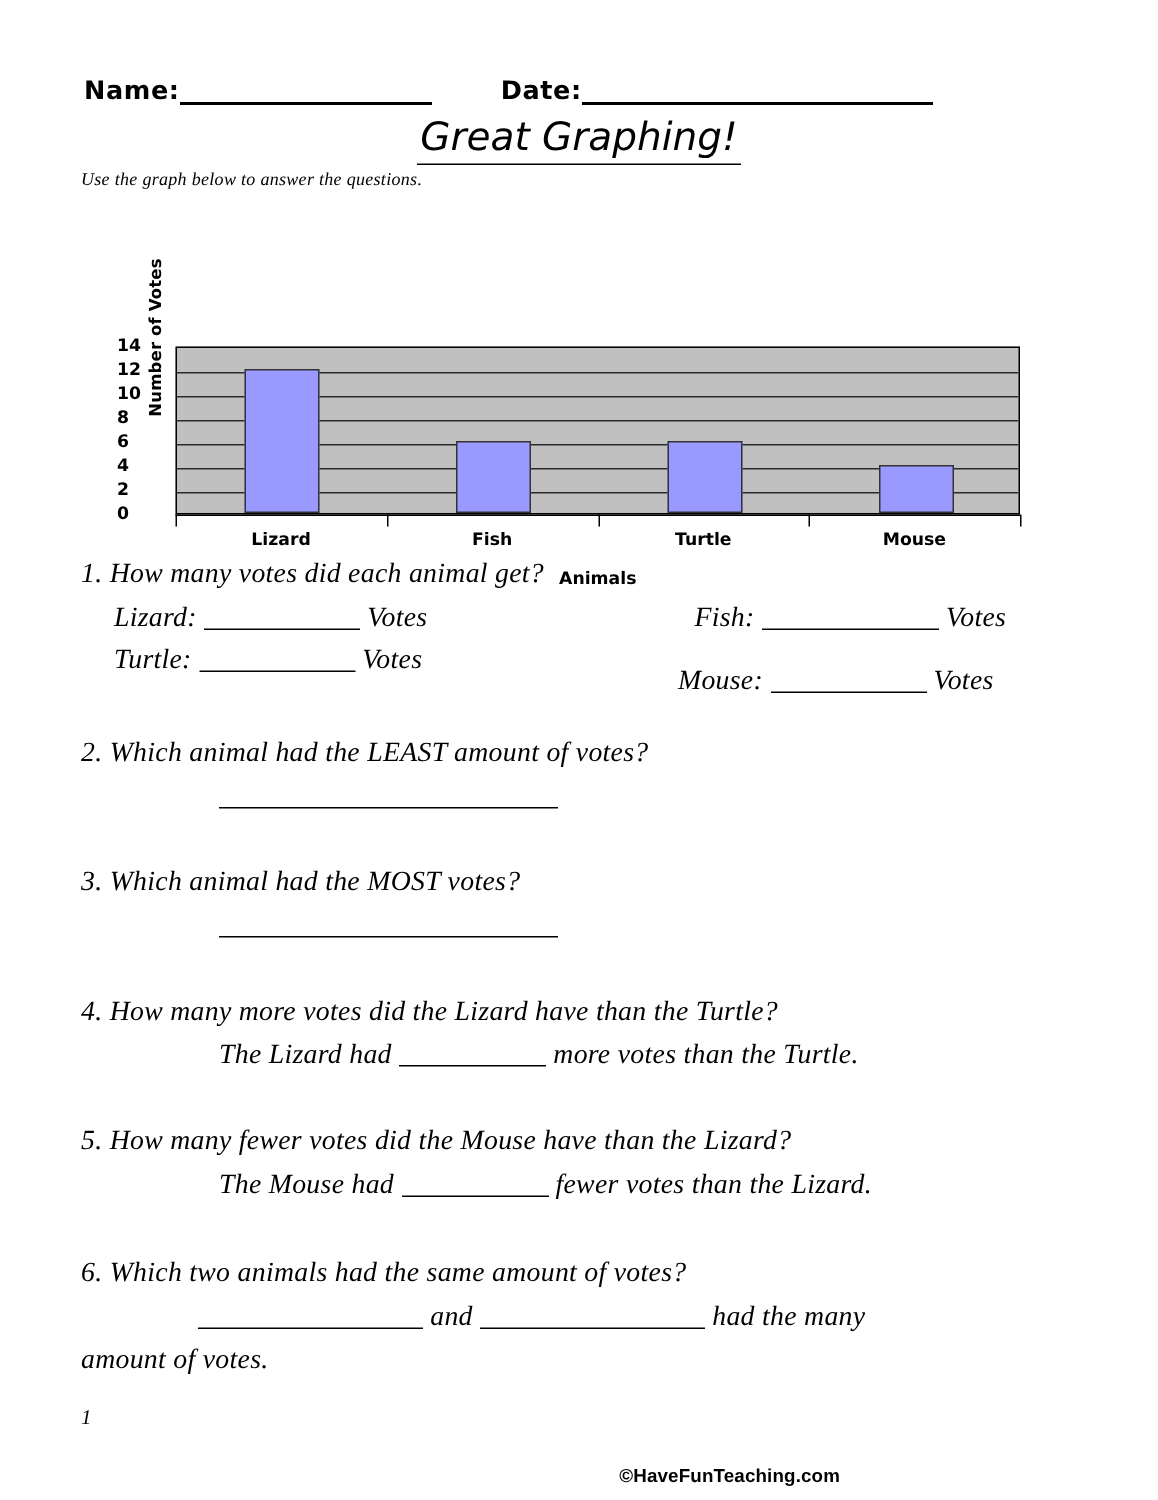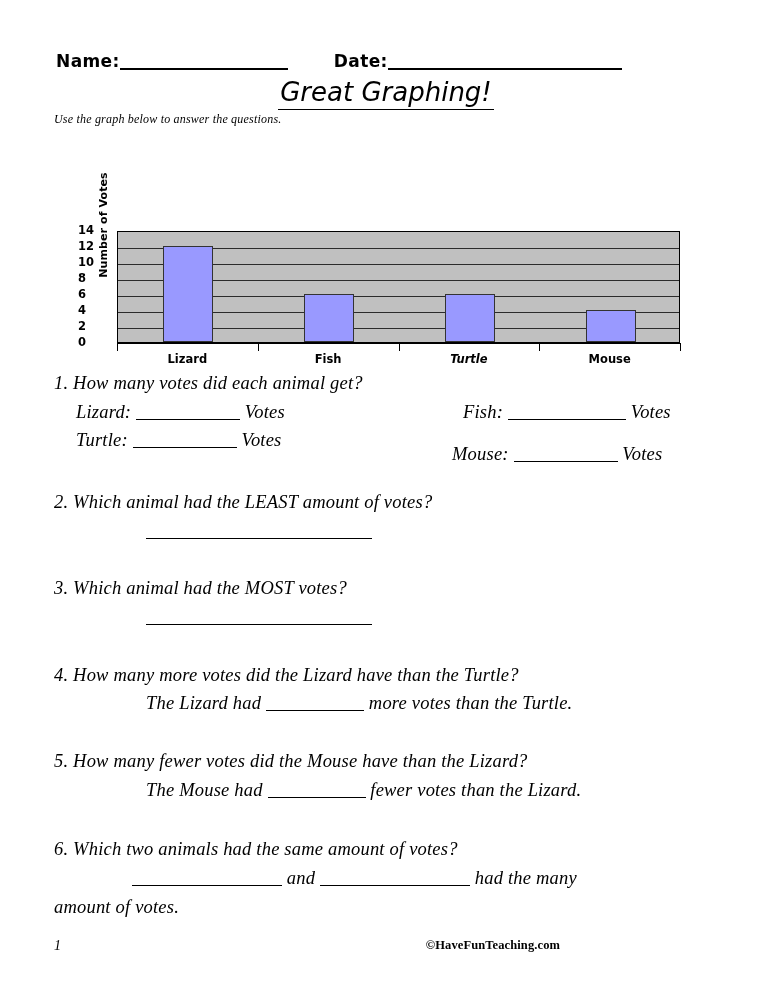--- a/index.html
+++ b/index.html
@@ -250,22 +250,22 @@
   .footer-page {
     position: absolute;
     left: 54px;
     top: 938px;
     font-style: italic;
     font-size: 14px;
   }
   .footer-brand {
     position: absolute;
     right: 56px;
-    top: 938px;
-    font-family: Liberation Serif, serif;
+    top: 977px;
+    font-family: Liberation Sans, sans-serif;
     font-weight: 700;
     font-size: 12.5px;
     letter-spacing: 0.1px;
     text-align: right;
   }
 </style>
 </head>
 <body>
 
 <div class="page">
@@ -318,23 +318,24 @@
         <div class="axisline"></div>
       <div class="xtick" style="left: 140.75px;"></div>
           <div class="xtick" style="left: 281.5px;"></div>
           <div class="xtick" style="left: 422.25px;"></div>
           <div class="xtick" style="left: 0px;"></div>
           <div class="xtick" style="left: 563px;"></div>
         </div>
       <div class="x-ticklabels">
           <div class="xlab" style="left: 0px; width: 140.75px;">Lizard</div>
           <div class="xlab" style="left: 140.75px; width: 140.75px;">Fish</div>
-          <div class="xlab" style="left: 281.5px; width: 140.75px; font-style: italic;">Turtle</div>
+          <div class="xlab" style="left: 281.5px; width: 140.75px;">Turtle</div>
           <div class="xlab" style="left: 422.25px; width: 140.75px;">Mouse</div>
         </div>
+      <div class="x-axis-title">Animals</div>
     </div>
   </div>
 
   <div class="questions">
 
     <div class="q" style="left:54px; top:0;">
       <span>1.</span>
       <span>How many votes did each animal get?</span>
     </div>
 

